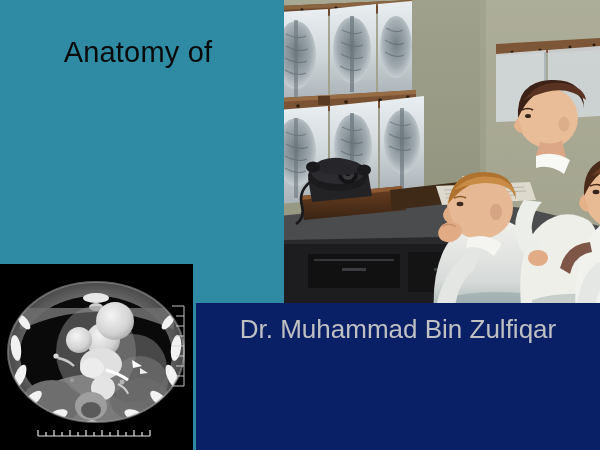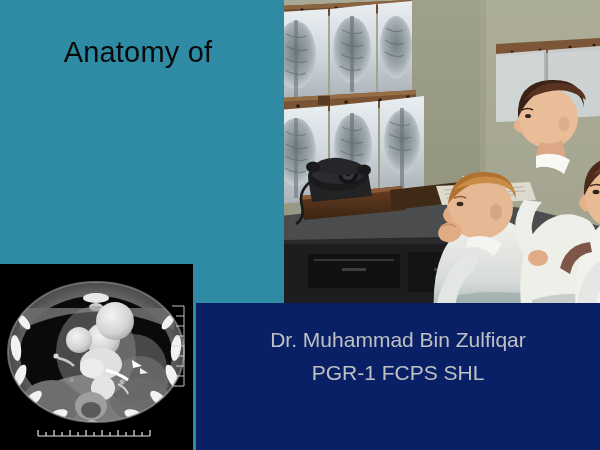--- a/index.html
+++ b/index.html
@@ -59,25 +59,25 @@
     position: absolute;
     left: 196px;
     top: 303px;
     width: 404px;
     height: 147px;
     background: #0A2066;
   }
   #subtitle-block {
     position: absolute;
     left: 0;
-    top: 20px;
+    top: 10px;
     width: 404px;
     text-align: center;
     color: #BFC0C2;
-    font-size: 21px;
+    font-size: 26px;
     line-height: 33px;
   }
   #subtitle-block .sline { display: block; }
 </style>
 </head>
 <body>
 
 <div id="slide">
 
   <div id="title-block">
@@ -431,17 +431,16 @@
         <line x1="134" y1="166" x2="134" y2="172"></line>
         <line x1="142" y1="168" x2="142" y2="172"></line>
         <line x1="150" y1="166" x2="150" y2="172"></line>
       </g>
     </svg>
   </div>
 
   <div id="subtitle-panel">
     <div id="subtitle-block">
       <span class="sline">Dr. Muhammad Bin Zulfiqar</span>
-      <span class="sline">PGR-1 FCPS SHL</span>
     </div>
   </div>
 
 </div>
 
 </body></html>

